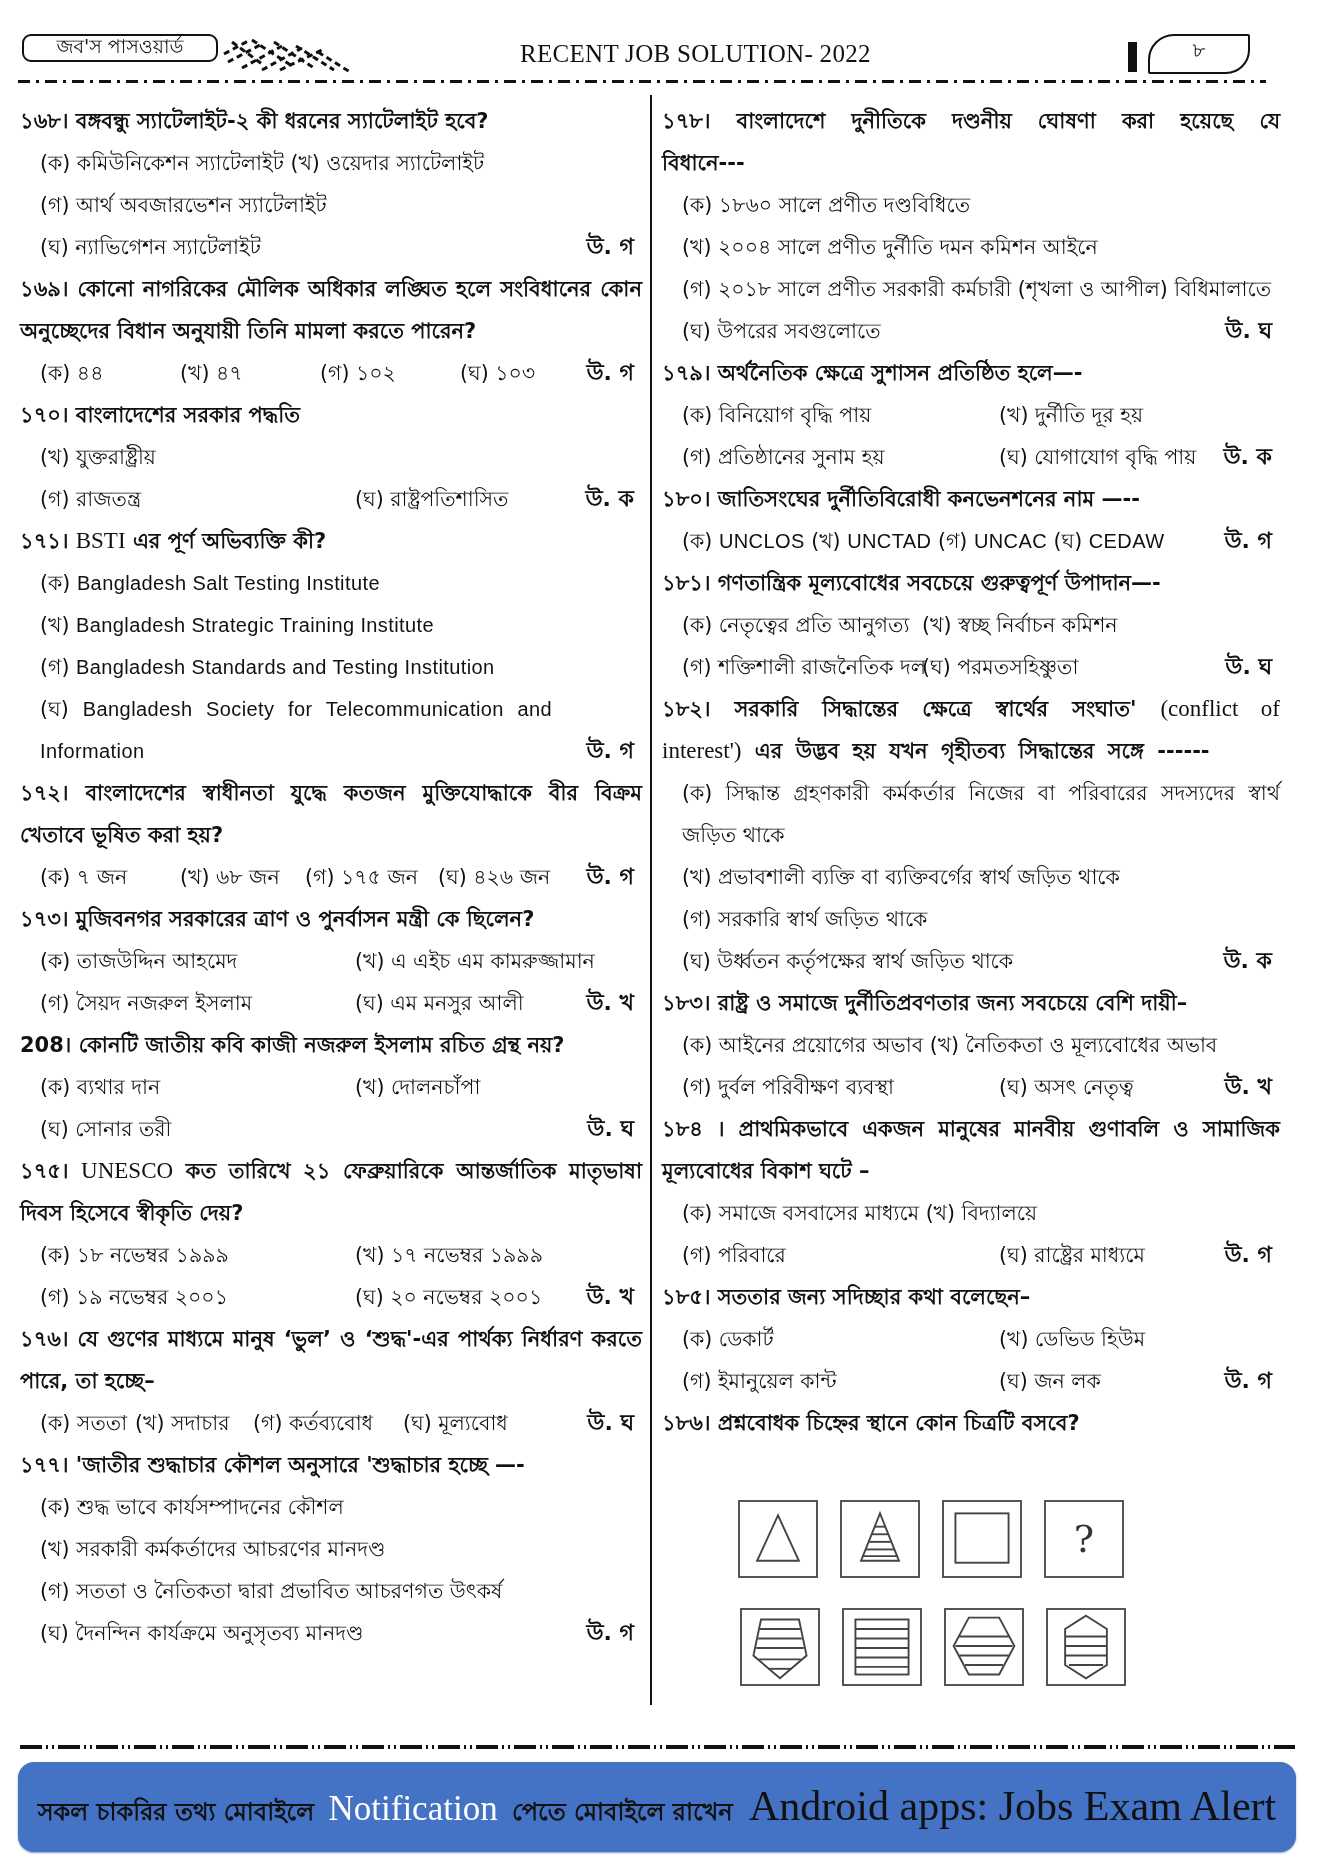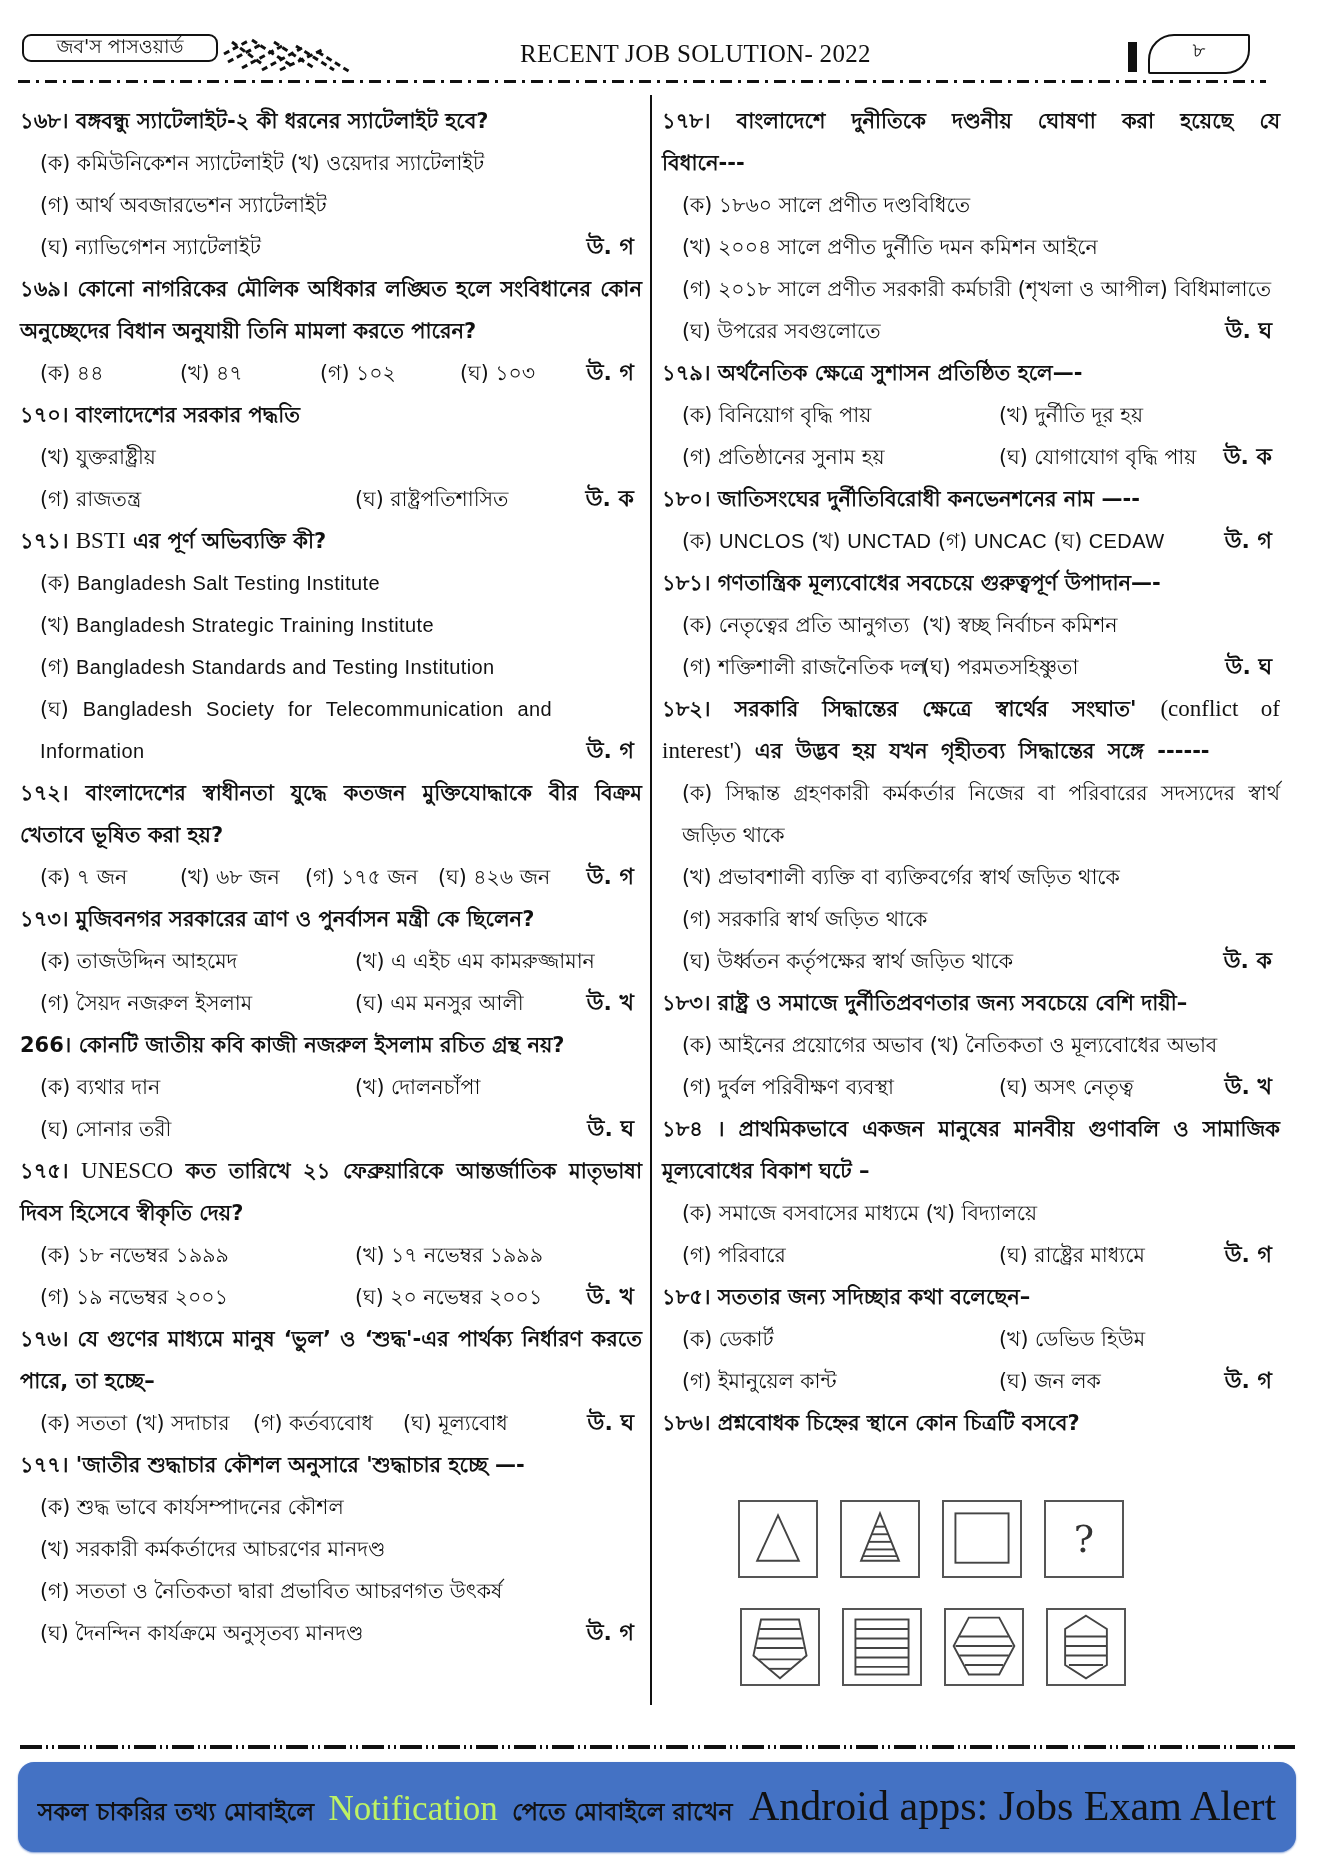--- a/index.html
+++ b/index.html
@@ -42,21 +42,21 @@
   .fig-cell svg { position:absolute; left:0; top:0; width:100%; height:100%; }
 
   .bottom-divider { position:absolute; left:20px; top:1745px; width:1275px; height:4px;
                     background: repeating-linear-gradient(90deg,#111 0 22px,transparent 22px 26px,#111 26px 28px,transparent 28px 32px,#111 32px 34px,transparent 34px 38px); }
 
   
   .footer { position:absolute; left:18px; top:1762px; width:1278px; height:90px; background:#4472c4;
             border-radius:16px; display:flex; align-items:center; justify-content:center;
             box-shadow: 0 1px 2px #7d9bd4; }
   .footer-text { font-size:24px; font-weight:bold; color:#111; white-space:nowrap; }
-  .footer-highlight { font-family:"Liberation Serif", serif; font-size:35px; color:#bef264; font-weight:normal; margin:0 6px; }
+  .footer-highlight { font-family:"Liberation Serif", serif; font-size:35px; color:#ffffff; font-weight:normal; margin:0 6px; }
   .footer-app { font-family:"Liberation Serif", serif; font-size:42px; color:#111; font-weight:normal; margin-left:8px; }
 </style>
 </head>
 <body>
 
 <div class="brand-box">জব'স পাসওয়ার্ড</div>
 <svg class="brand-deco" viewBox="0 0 150 40">
   <g fill="none" stroke="#111" stroke-width="3" stroke-dasharray="6 4">
     <path d="M2 20 L28 6 M6 28 L40 10 M20 34 L60 12 M40 36 L80 14 M58 36 L100 16"></path>
     <path d="M10 8 L40 30 M30 6 L70 32 M52 8 L92 34 M74 12 L112 36 M96 18 L128 38"></path>
@@ -130,21 +130,21 @@
         <span class="opt">(খ) এ এইচ এম কামরুজ্জামান</span>
     </div>
     <div class="line grid2">
       <span class="opt">(গ) সৈয়দ নজরুল ইসলাম</span>
         <span class="opt">(ঘ) এম মনসুর আলী</span>
       <span class="ans">উ. খ</span>
     </div>
   </div>
 
   <div>
-    <div class="q">266। কোনটি জাতীয় কবি কাজী নজরুল ইসলাম রচিত গ্রন্থ নয়?</div>
+    <div class="q">208। কোনটি জাতীয় কবি কাজী নজরুল ইসলাম রচিত গ্রন্থ নয়?</div>
     <div class="line grid2">
       <span class="opt">(ক) ব্যথার দান</span>
         <span class="opt">(খ) দোলনচাঁপা</span>
     </div>
     <div class="line grid2">
         <span class="opt">(ঘ) সোনার তরী</span>
       <span class="ans">উ. ঘ</span>
     </div>
   </div>
 

